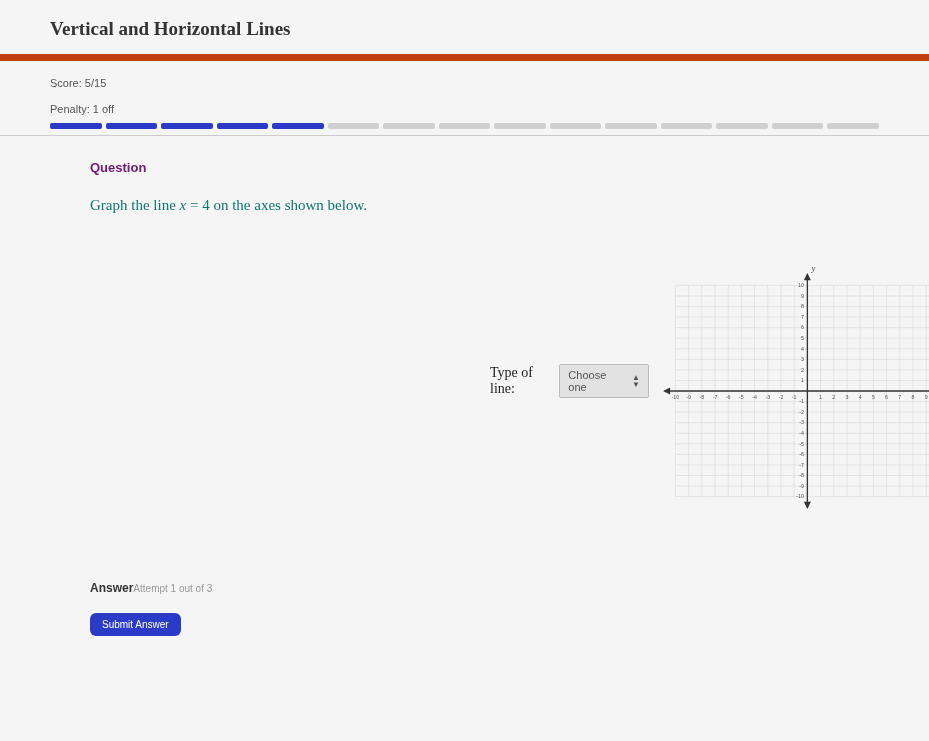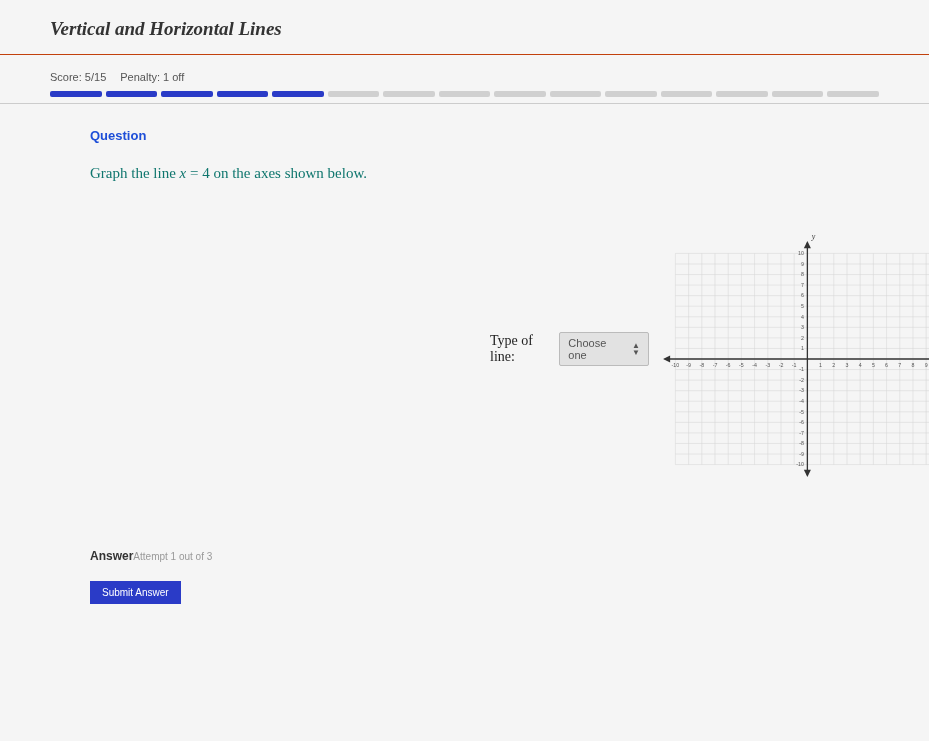--- a/index.html
+++ b/index.html
@@ -16,39 +16,39 @@
       color: #222;
     }
     .page {
       background: #f5f5f5;
       margin: 0;
       min-height: 100%;
       padding: 18px 0 0 0;
     }
     .title-bar {
       padding: 0 32px 14px 50px;
-      border-bottom: 1px solid #c2410c;
-      font-style: italic;
+      border-bottom: 7px solid #c2410c;
     }
     .title {
       font-size: 19px;
       font-weight: bold;
       color: #333;
     }
     .score-bar {
       padding: 16px 50px 6px 50px;
       font-family: Arial, sans-serif;
       font-size: 11px;
       color: #555;
       border-bottom: 1px solid #ccc;
     }
     .score-row {
       display: flex;
       gap: 14px;
       margin-bottom: 8px;
+      flex-direction: column;
     }
     .progress-container {
       display: flex;
       gap: 4px;
       width: 100%;
     }
     .progress-seg {
       height: 6px;
       flex: 1;
       background: #d0d0d0;
@@ -57,21 +57,21 @@
     .progress-seg.filled {
       background: #2a3bc7;
     }
     .content {
       padding: 24px 90px 20px 90px;
     }
     .question-label {
       font-family: Arial, sans-serif;
       font-size: 13px;
       font-weight: bold;
-      color: #1d4ed8;
+      color: #701a75;
       margin-bottom: 22px;
     }
     .question-text {
       font-size: 15px;
       color: #0f766e;
       margin-bottom: 27px;
     }
     .question-text .var {
       font-style: italic;
     }
@@ -145,21 +145,21 @@
     }
     .submit-btn {
       margin-top: 18px;
       background: #2a3bc7;
       color: #fff;
       border: none;
       padding: 6px 12px;
       font-size: 10px;
       font-family: Arial, sans-serif;
       cursor: pointer;
-      border-radius: 0;
+      border-radius: 6px;
     }
   </style>
 </head>
 <body>
 
 <div class="page">
   <div class="title-bar">
     <div class="title">Vertical and Horizontal Lines</div>
   </div>
 

